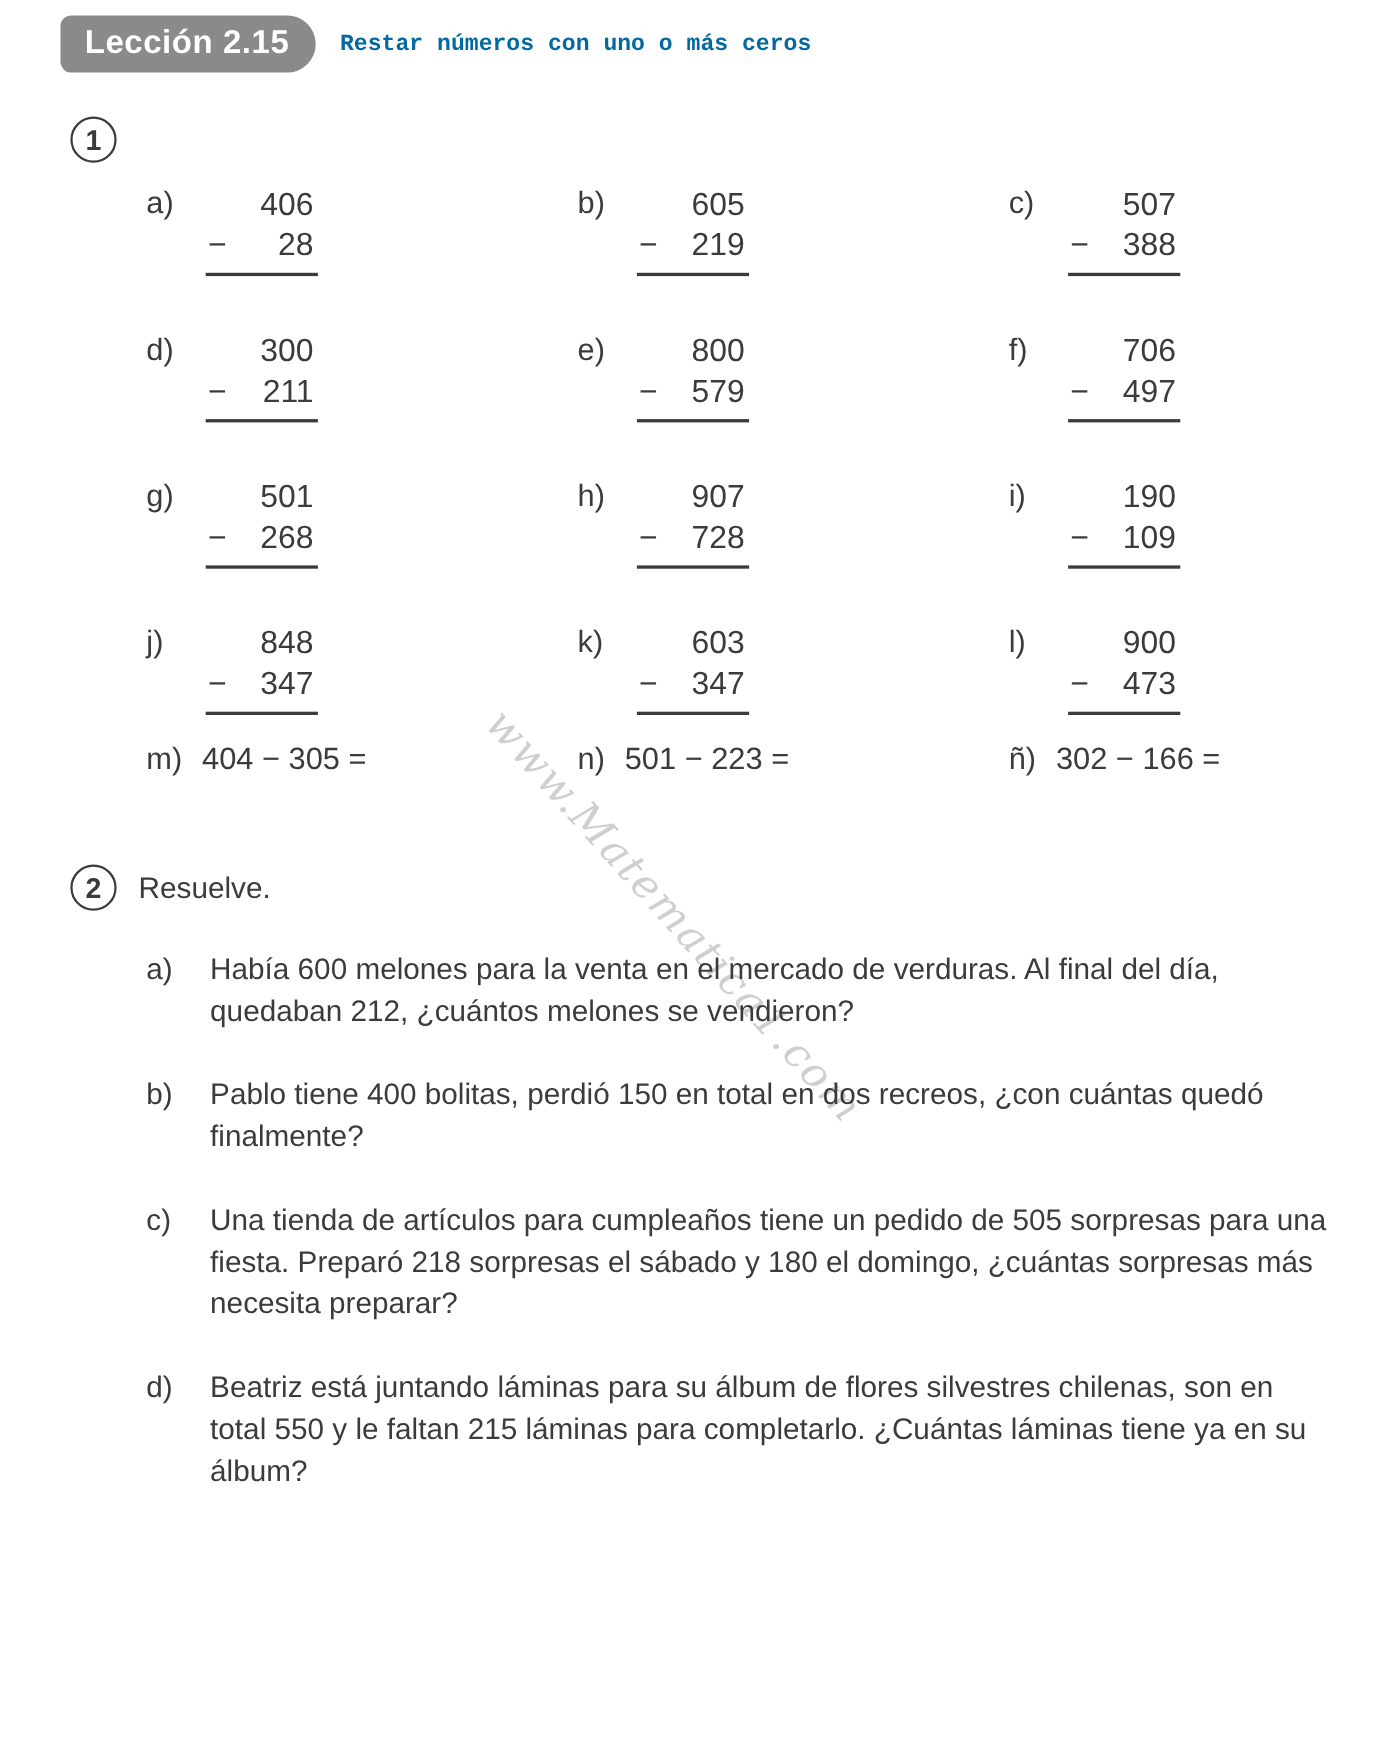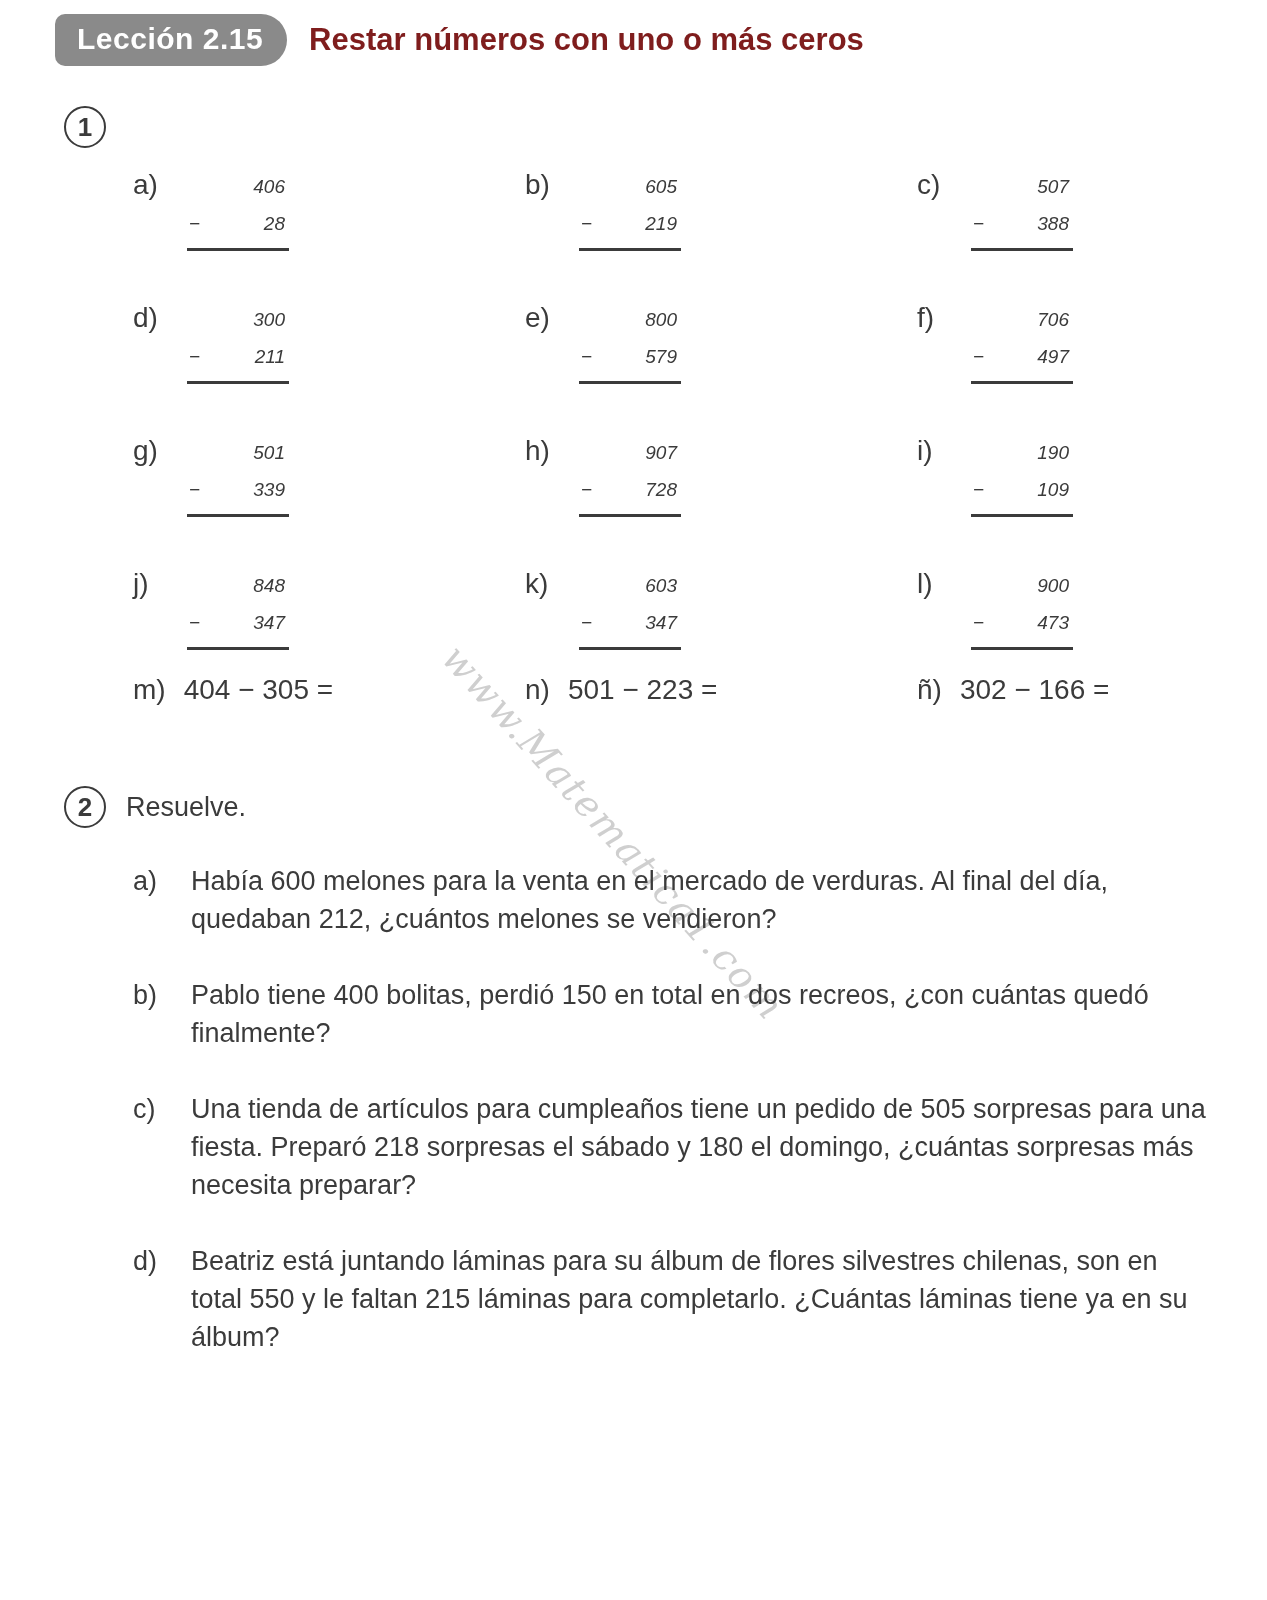--- a/index.html
+++ b/index.html
@@ -18,21 +18,21 @@
   .header { top: 14px; left: 55px; display: flex; align-items: center; gap: 22px; }
   .badge {
     background: #8a8a8a;
     color: #ffffff;
     font-size: 30px;
     font-weight: bold;
     padding: 8px 24px 10px 22px;
     border-radius: 10px 26px 26px 10px;
     letter-spacing: 0.5px;
   }
-  .page-title { font-size: 31px; font-weight: bold; color: #7f1d1d; }
+  .page-title { font-size: 21px; font-weight: bold; color: #0369a1; font-family: Liberation Mono, monospace; }
 
   
   .ex-head { display: flex; align-items: center; gap: 20px; }
   .circle-num {
     width: 42px; height: 42px;
     border: 2.5px solid #3b3b3b;
     border-radius: 50%;
     display: flex; align-items: center; justify-content: center;
     font-size: 26px; font-weight: bold;
     flex: 0 0 auto;
@@ -45,23 +45,22 @@
     display: grid;
     grid-template-columns: 392px 392px 392px;
     row-gap: 50px;
   }
   .vcell { display: flex; align-items: flex-start; gap: 16px; }
   .plabel { font-size: 28px; width: 38px; flex: 0 0 auto; padding-top: 1px; }
   .pcol {
     min-width: 102px;
     border-bottom: 3px solid #3b3b3b;
     padding: 0 4px 6px 2px;
-    font-size: 19px;
+    font-size: 29px;
     line-height: 37px;
-    font-style: italic;
   }
   .minuend { text-align: right; }
   .subrow { display: flex; justify-content: space-between; gap: 10px; }
 
   
   .hgrid {
     top: 674px; left: 133px;
     display: grid;
     grid-template-columns: 392px 392px 392px;
   }
@@ -169,21 +168,21 @@
         </div>
     </div>
   </div>
 
   <div class="vcell">
     <span class="plabel">g)</span>
     <div class="pcol">
       <div class="minuend">501</div>
       <div class="subrow">
           <span>−</span>
-          <span>339</span>
+          <span>268</span>
         </div>
     </div>
   </div>
   <div class="vcell">
     <span class="plabel">h)</span>
     <div class="pcol">
       <div class="minuend">907</div>
       <div class="subrow">
           <span>−</span>
           <span>728</span>

